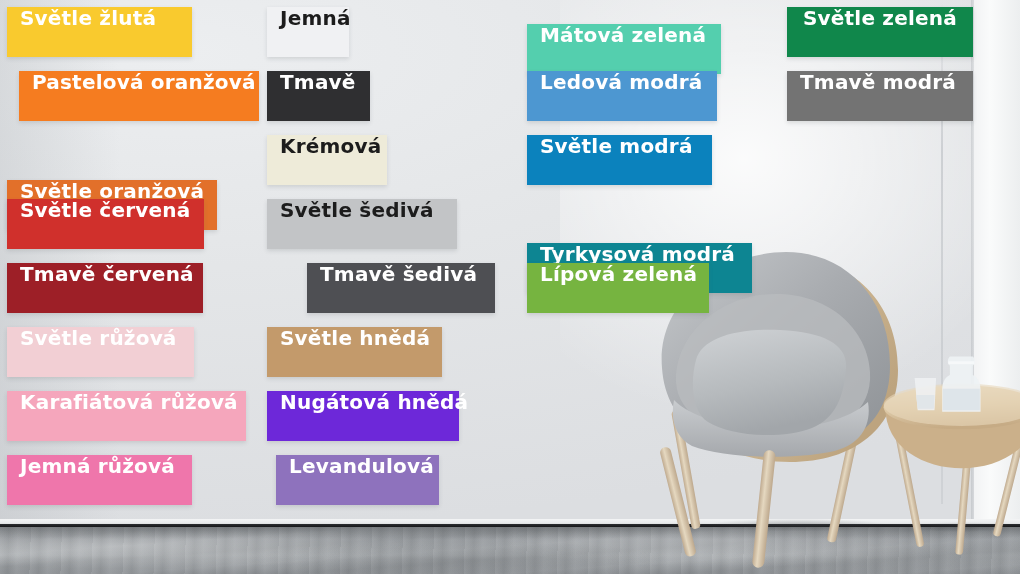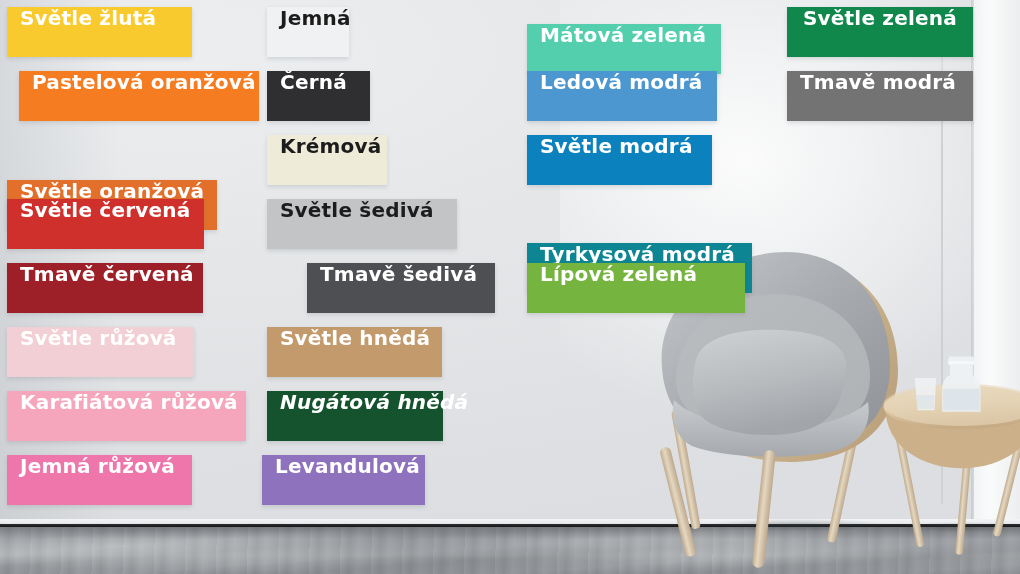--- a/index.html
+++ b/index.html
@@ -217,53 +217,53 @@
       <div class="label" style="left: 7px; top: 391px; width: 239px; background: rgb(245, 166, 188); color: rgb(255, 255, 255);">
         <span>Karafiátová růžová</span>
       </div>
       <div class="label" style="left: 7px; top: 455px; width: 185px; background: rgb(239, 118, 171); color: rgb(255, 255, 255);">
         <span>Jemná růžová</span>
       </div>
       <div class="label" style="left: 267px; top: 7px; width: 82px; background: rgb(240, 241, 243); color: rgb(28, 28, 28);">
         <span>Jemná</span>
       </div>
       <div class="label" style="left: 267px; top: 71px; width: 103px; background: rgb(47, 47, 49); color: rgb(255, 255, 255);">
-        <span>Černá</span>
+        <span>Tmavě</span>
       </div>
       <div class="label" style="left: 267px; top: 135px; width: 120px; background: rgb(238, 235, 217); color: rgb(28, 28, 28);">
         <span>Krémová</span>
       </div>
       <div class="label" style="left: 267px; top: 199px; width: 190px; background: rgb(194, 196, 198); color: rgb(28, 28, 28);">
         <span>Světle šedivá</span>
       </div>
       <div class="label" style="left: 267px; top: 263px; width: 188px; background: rgb(78, 79, 83); color: rgb(255, 255, 255); margin-left: 40px;">
         <span>Tmavě šedivá</span>
       </div>
       <div class="label" style="left: 267px; top: 327px; width: 175px; background: rgb(195, 154, 107); color: rgb(255, 255, 255);">
         <span>Světle hnědá</span>
       </div>
-      <div class="label" style="left: 267px; top: 391px; width: 176px; background: #14532d; color: rgb(255, 255, 255); font-style: italic;">
+      <div class="label" style="left: 267px; top: 391px; width: 192px; background: #6d28d9; color: rgb(255, 255, 255);">
         <span>Nugátová hnědá</span>
       </div>
-      <div class="label" style="left: 262px; top: 455px; width: 163px; background: rgb(142, 114, 189); color: rgb(255, 255, 255);">
+      <div class="label" style="left: 276px; top: 455px; width: 163px; background: rgb(142, 114, 189); color: rgb(255, 255, 255);">
         <span>Levandulová</span>
       </div>
       <div class="label" style="left: 527px; top: 24px; width: 194px; background: rgb(84, 207, 174); color: rgb(255, 255, 255);">
         <span>Mátová zelená</span>
       </div>
       <div class="label" style="left: 527px; top: 71px; width: 190px; background: rgb(77, 151, 209); color: rgb(255, 255, 255);">
         <span>Ledová modrá</span>
       </div>
       <div class="label" style="left: 527px; top: 135px; width: 185px; background: rgb(11, 130, 189); color: rgb(255, 255, 255);">
         <span>Světle modrá</span>
       </div>
       <div class="label" style="left: 527px; top: 199px; width: 225px; background: rgb(13, 133, 146); color: rgb(255, 255, 255); margin-top: 44px;">
         <span>Tyrkysová modrá</span>
       </div>
-      <div class="label" style="left: 527px; top: 263px; width: 218px; background: rgb(118, 180, 64); color: rgb(255, 255, 255);">
+      <div class="label" style="left: 527px; top: 263px; width: 182px; background: rgb(118, 180, 64); color: rgb(255, 255, 255);">
         <span>Lípová zelená</span>
       </div>
       <div class="label" style="left: 787px; top: 7px; width: 186px; background: rgb(16, 135, 75); color: rgb(255, 255, 255); padding-left: 16px;">
         <span>Světle zelená</span>
       </div>
       <div class="label" style="left: 787px; top: 71px; width: 186px; background: #737373; color: rgb(255, 255, 255);">
         <span>Tmavě modrá</span>
       </div>
     </div>
 

